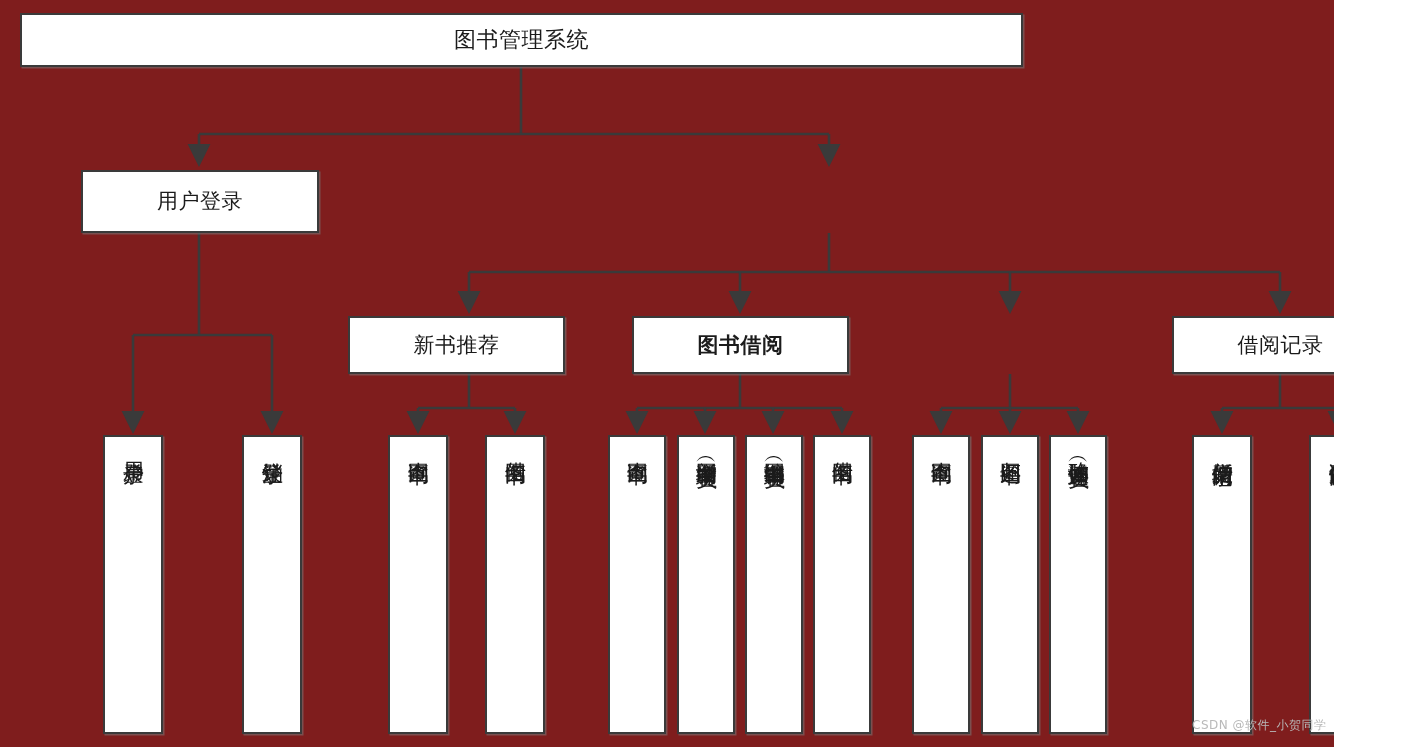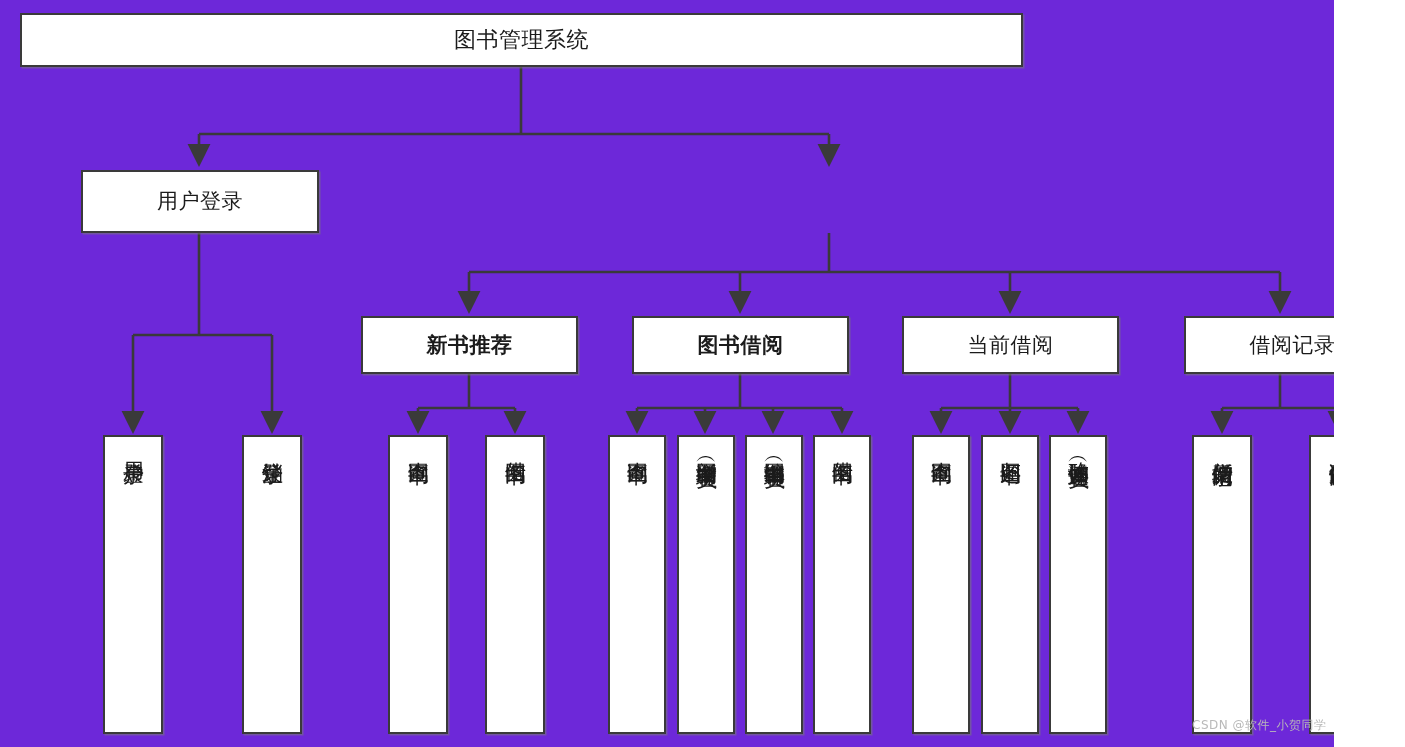--- a/index.html
+++ b/index.html
@@ -8,21 +8,21 @@
     padding: 0;
     background: #ffffff;
   }
   body {
     font-family: "DejaVu Sans", "Liberation Sans", sans-serif;
   }
   #canvas {
     position: relative;
     width: 1334px;
     height: 747px;
-    background: #6d28d9;
+    background: #7f1d1d;
     overflow: hidden;
   }
   #edges {
     position: absolute;
     left: 0;
     top: 0;
     width: 1405px;
     height: 747px;
     pointer-events: none;
   }
@@ -129,30 +129,27 @@
   </svg>
 
   <div class="node h root" style="left:20px; top:13px; width:1003px; height:54px;">
     <span class="label">图书管理系统</span>
   </div>
 
   <div class="node h" style="left:81px; top:170px; width:238px; height:63px;">
     <span class="label">用户登录</span>
   </div>
 
-  <div class="node h" style="left:361px; top:316px; width:217px; height:58px;font-weight:bold;">
+  <div class="node h" style="left:348px; top:316px; width:217px; height:58px;">
     <span class="label">新书推荐</span>
   </div>
   <div class="node h" style="left:632px; top:316px; width:217px; height:58px;font-weight:bold;">
     <span class="label">图书借阅</span>
   </div>
-  <div class="node h" style="left:902px; top:316px; width:217px; height:58px;">
-    <span class="label">当前借阅</span>
-  </div>
-  <div class="node h" style="left:1172px; top:316px; width:217px; height:58px;margin-left:12px;">
+  <div class="node h" style="left:1172px; top:316px; width:217px; height:58px;">
     <span class="label">借阅记录</span>
   </div>
 
   <div class="node v" style="left:103px; top:435px; width:60px; height:299px;">
     <span class="label">用户登录</span>
   </div>
   <div class="node v" style="left:242px; top:435px; width:60px; height:299px;">
     <span class="label">注销登录</span>
   </div>
 

